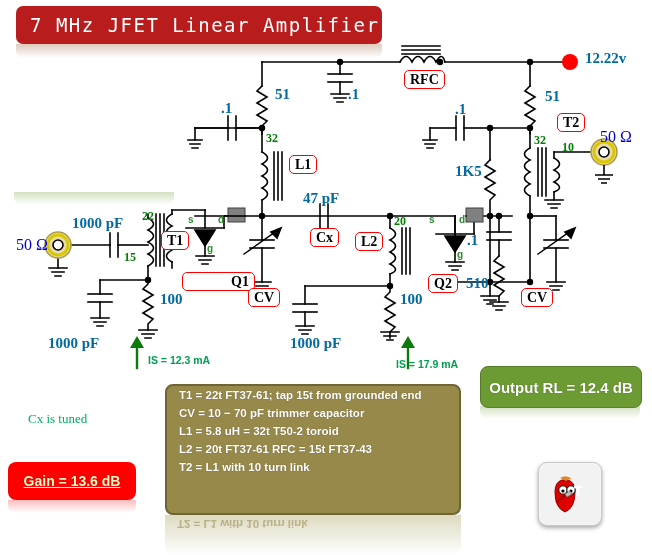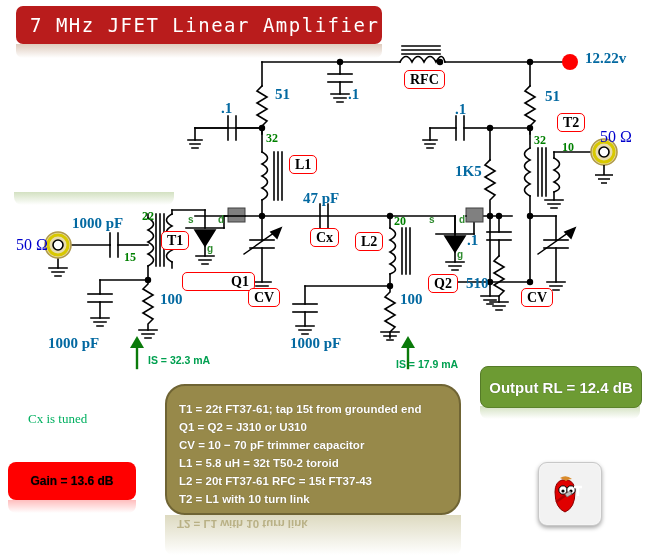--- a/index.html
+++ b/index.html
@@ -38,30 +38,31 @@
   .refl-red{background:linear-gradient(to bottom, rgba(255,0,0,0.26), rgba(255,0,0,0));}
   .refl-olive{background:linear-gradient(to bottom, rgba(150,140,60,0.32), rgba(150,140,60,0));}
 
   #input-rl{left:14px;top:152px;width:160px;height:40px;}
   #input-rl-refl{left:14px;top:192px;width:160px;height:13px;}
   #output-rl{left:480px;top:366px;width:160px;height:40px;}
   #output-rl-refl{left:480px;top:406px;width:160px;height:13px;}
 
   #gain{left:8px;top:462px;width:128px;height:38px;background:#ff0000;}
   #gain span{
-    color:#000000;font-family:"Liberation Sans", sans-serif;font-weight:bold;font-size:12px;
+    color:#fef9c3;font-family:"Liberation Sans", sans-serif;font-weight:bold;font-size:14px;
     text-shadow:0 0 1px #800000;
+    text-decoration:underline;
   }
   #gain-refl{left:8px;top:500px;width:128px;height:13px;}
 
   
   #notes{
     position:absolute;left:165px;top:384px;width:296px;height:131px;
-    background:#97894a;border:2px solid #6f6434;border-radius:20px;
-    padding:14px 0 0 0;box-sizing:border-box;
+    background:#97894a;border:2px solid #6f6434;border-radius:8px;
+    padding:0 0 0 0;box-sizing:border-box;
   }
   #notes .line{
     color:#ffffff;font-family:"Liberation Sans", sans-serif;font-weight:bold;
     font-size:11.5px;line-height:18px;padding-left:12px;white-space:nowrap;
     text-shadow:0 0 1px #5d5328;
   }
   #notes-refl{left:165px;top:515px;width:296px;height:40px;}
   #notes-refl .rline{
     color:rgba(150,137,74,0.55);font-family:"Liberation Sans", sans-serif;font-weight:bold;
     font-size:11.5px;line-height:18px;padding-left:12px;white-space:nowrap;
@@ -317,21 +318,20 @@
   </div>
   <div id="output-rl-refl" class="refl refl-green"></div>
 
   <div id="gain" class="box">
     <span>Gain = 13.6 dB</span>
   </div>
   <div id="gain-refl" class="refl refl-red"></div>
 
   <div id="notes">
     <div class="line">T1 = 22t FT37-61;  tap 15t from grounded end</div>
-    <div class="line">Q1 = Q2 = J310 or U310</div>
     <div class="line">CV = 10 − 70 pF trimmer capacitor</div>
     <div class="line">L1 = 5.8 uH = 32t T50-2 toroid</div>
     <div class="line">L2 = 20t FT37-61   RFC = 15t FT37-43</div>
     <div class="line">T2 = L1 with 10 turn link</div>
   </div>
   <div id="notes-refl" class="refl refl-olive">
     <div class="rline">T2 = L1 with 10 turn link</div>
   </div>
 
   <div class="lbl blue-b" style="left:16px;top:236px;">50 Ω</div>
@@ -359,21 +359,21 @@
   <div class="lbl green-b" style="left:562px;top:140px;">10</div>
 
   <div class="lbl green-tiny" style="left:188px;top:214px;">s</div>
   <div class="lbl green-tiny" style="left:207px;top:243px;">g</div>
   <div class="lbl green-tiny" style="left:218px;top:214px;">d</div>
   <div class="lbl green-tiny" style="left:429px;top:214px;">s</div>
   <div class="lbl green-tiny" style="left:457px;top:249px;">g</div>
   <div class="lbl green-tiny" style="left:459px;top:214px;">d</div>
 
   <div class="lbl serif-blk" style="left:585px;top:50px;">12.22v</div>
-  <div class="lbl green-sm" style="left:148px;top:354px;">IS = 32.3 mA</div>
+  <div class="lbl green-sm" style="left:148px;top:354px;">IS = 12.3 mA</div>
   <div class="lbl green-sm" style="left:396px;top:358px;">IS = 17.9 mA</div>
   <div class="lbl cx-tuned" style="left:28px;top:411px;">Cx is tuned</div>
 
   <div class="ref" style="left:161px;top:231px;">T1</div>
   <div class="ref" style="left:557px;top:113px;">T2</div>
   <div class="ref" style="left:182px;top:272px;padding-left:48px;">Q1</div>
   <div class="ref" style="left:428px;top:274px;">Q2</div>
   <div class="ref" style="left:289px;top:155px;">L1</div>
   <div class="ref" style="left:355px;top:232px;">L2</div>
   <div class="ref" style="left:310px;top:228px;">Cx</div>

